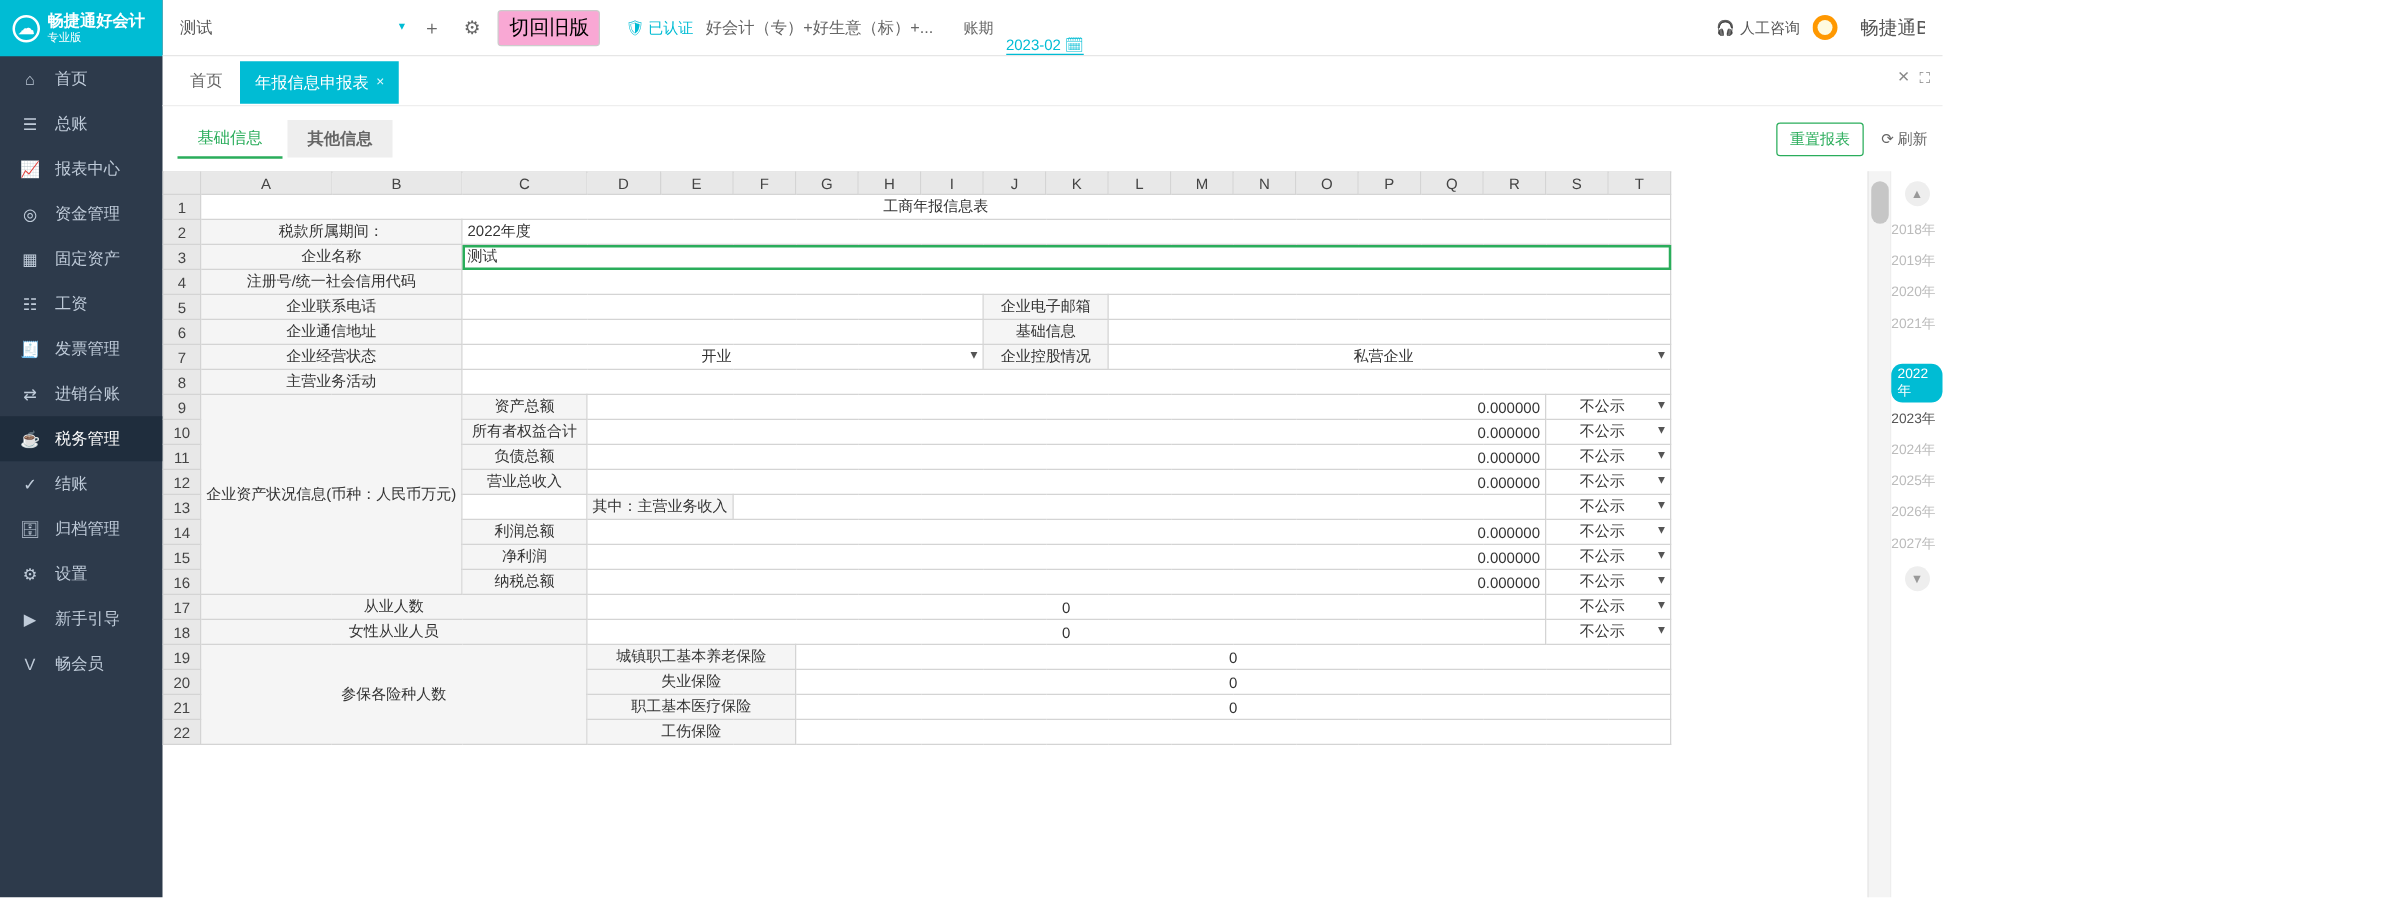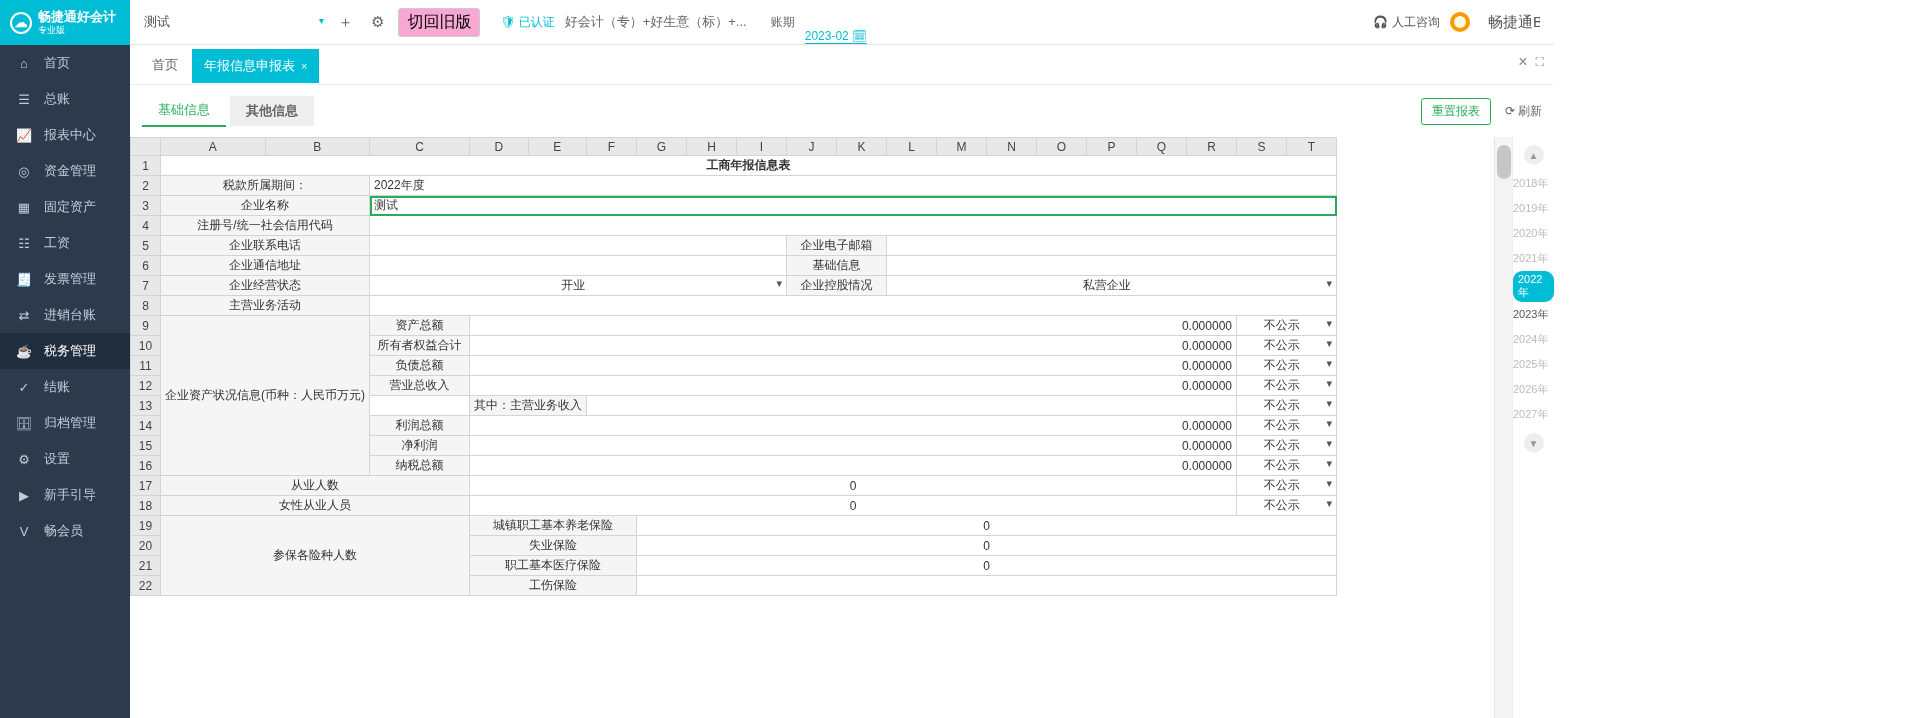--- a/index.html
+++ b/index.html
@@ -55,30 +55,30 @@
 
 .sheetwrap { flex:1; display:flex; min-height:0; }
 .sheet { flex:1; overflow:auto; position:relative; }
 table.grid { border-collapse: collapse; table-layout: fixed; }
 table.grid th, table.grid td { border:1px solid #d4d4d4; height:20px; font-size:12px; padding:0 4px; background:#fff; white-space:nowrap; overflow:hidden; }
 table.grid thead th { background:#e8e8e8; color:#444; font-weight:normal; text-align:center; height:18px; }
 table.grid th.rownum { background:#e8e8e8; width:30px; text-align:center; color:#444; font-weight:normal;}
 td.label { background:#f5f5f5 !important; text-align:center; }
 td.center { text-align:center; }
 td.right { text-align:right; }
-td.title { text-align:center; font-size:14px; font-weight:bold; }
+td.title { text-align:center; font-size:14px; font-weight:normal; }
 .active-cell { outline:2px solid #2aad5b; outline-offset:-2px; }
 .dd::after { content:"▾"; float:right; margin-left:4px; color:#555; font-size:11px;}
 
 
 .yearrail { width:42px; background:#fff; border-left:1px solid #eee; display:flex; flex-direction:column; align-items:center; padding-top:4px; gap:2px; flex-shrink:0;}
 .yearrail .arrow { width:20px; height:20px; border-radius:50%; background:#eee; color:#999; display:flex; align-items:center; justify-content:center; cursor:pointer; font-size:10px; margin:4px 0;}
 .yearrail .yr { font-size:11px; color:#bbb; padding:5px 0; cursor:pointer; }
 .yearrail .yr.enabled { color:#555; }
-.yearrail .yr.selected { background:#00bcd4; color:#fff; border-radius:9px; padding:2px 5px;}
+.yearrail .yr.selected { background:#00bcd4; color:#fff; border-radius:9px; padding:2px 5px;margin-top:20px;}
 
 .scrollspacer{width:18px; background:#f4f4f4; border-left:1px solid #e6e6e6;}
 .vscroll-thumb{width:14px; height:34px; background:#c6c6c6; border-radius:7px; margin:8px auto 0;}
 </style>
 </head>
 <body>
 
 <div class="app">
 
   <div class="sidebar">

